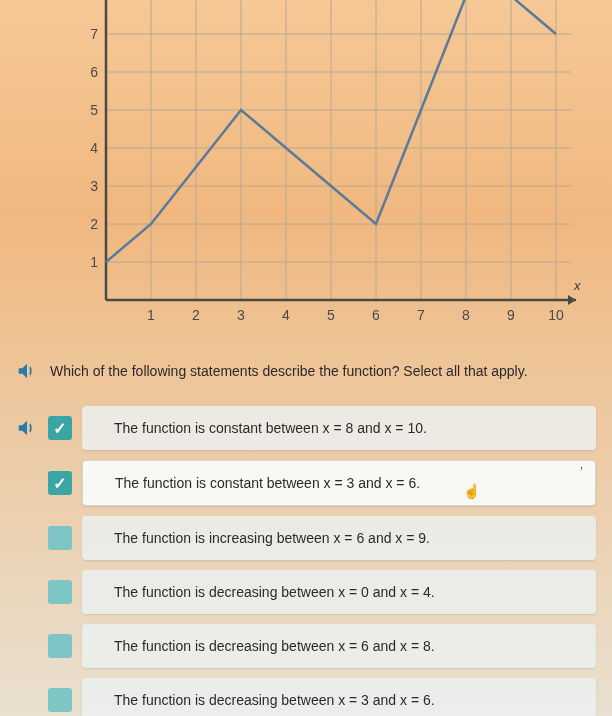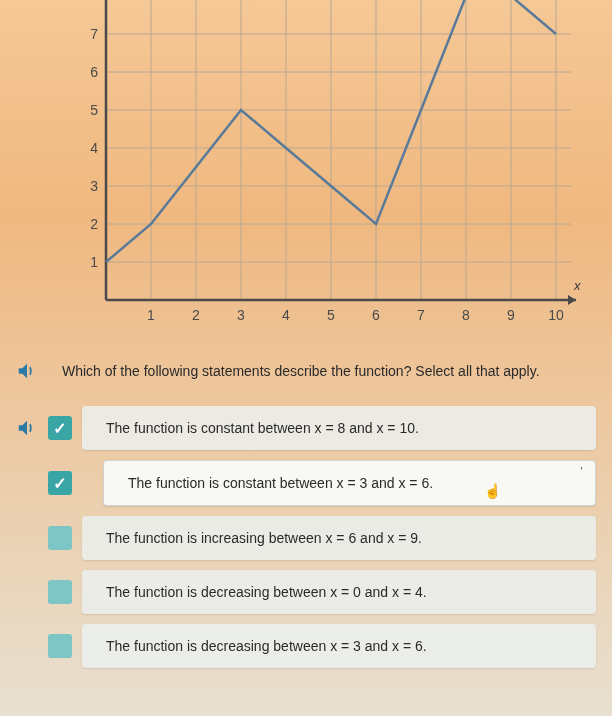--- a/index.html
+++ b/index.html
@@ -18,21 +18,21 @@
   margin: 0 auto;
 }
 .chart-svg {
   position: absolute;
   top: 0;
   left: 20px;
 }
 .question-row {
   display: flex;
   align-items: center;
-  gap: 24px;
+  gap: 12px;
   padding: 8px 16px;
   margin-top: 12px;
 }
 .speaker-icon {
   width: 22px;
   height: 22px;
   flex-shrink: 0;
 }
 .question-text {
   font-size: 14px;
@@ -73,30 +73,29 @@
 }
 .check-mark {
   color: #fff;
   font-size: 16px;
   font-weight: bold;
 }
 .option-box {
   flex: 1;
   background: rgba(235, 240, 238, 0.85);
   border-radius: 4px;
-  padding: 14px 24px;
+  padding: 14px 32px;
   font-size: 14px;
   color: #2a2a2a;
   box-shadow: 0 1px 2px rgba(0,0,0,0.1);
   position: relative;
 }
 .option-box.highlighted {
   background: #f8f8f5;
   border: 1px solid rgba(100,100,100,0.25);
-  margin-left: 21px;
 }
 .apostrophe {
   position: absolute;
   top: 4px;
   right: 12px;
   font-size: 12px;
   color: #555;
 }
 .cursor-hand {
   position: absolute;
@@ -213,20 +212,25 @@
     <div class="checkbox"></div>
     <div class="option-box">The function is increasing between x = 6 and x = 9.</div>
   </div>
 
   <div class="option-row">
     <span class="option-spacer"></span>
     <div class="checkbox"></div>
     <div class="option-box">The function is decreasing between x = 0 and x = 4.</div>
   </div>
 
+  <div class="option-row">
+    <span class="option-spacer"></span>
+    <div class="checkbox"></div>
+    <div class="option-box">The function is decreasing between x = 6 and x = 8.</div>
+  </div>
 
   <div class="option-row">
     <span class="option-spacer"></span>
     <div class="checkbox"></div>
     <div class="option-box">The function is decreasing between x = 3 and x = 6.</div>
   </div>
 
 </div>
 
 </body></html>

